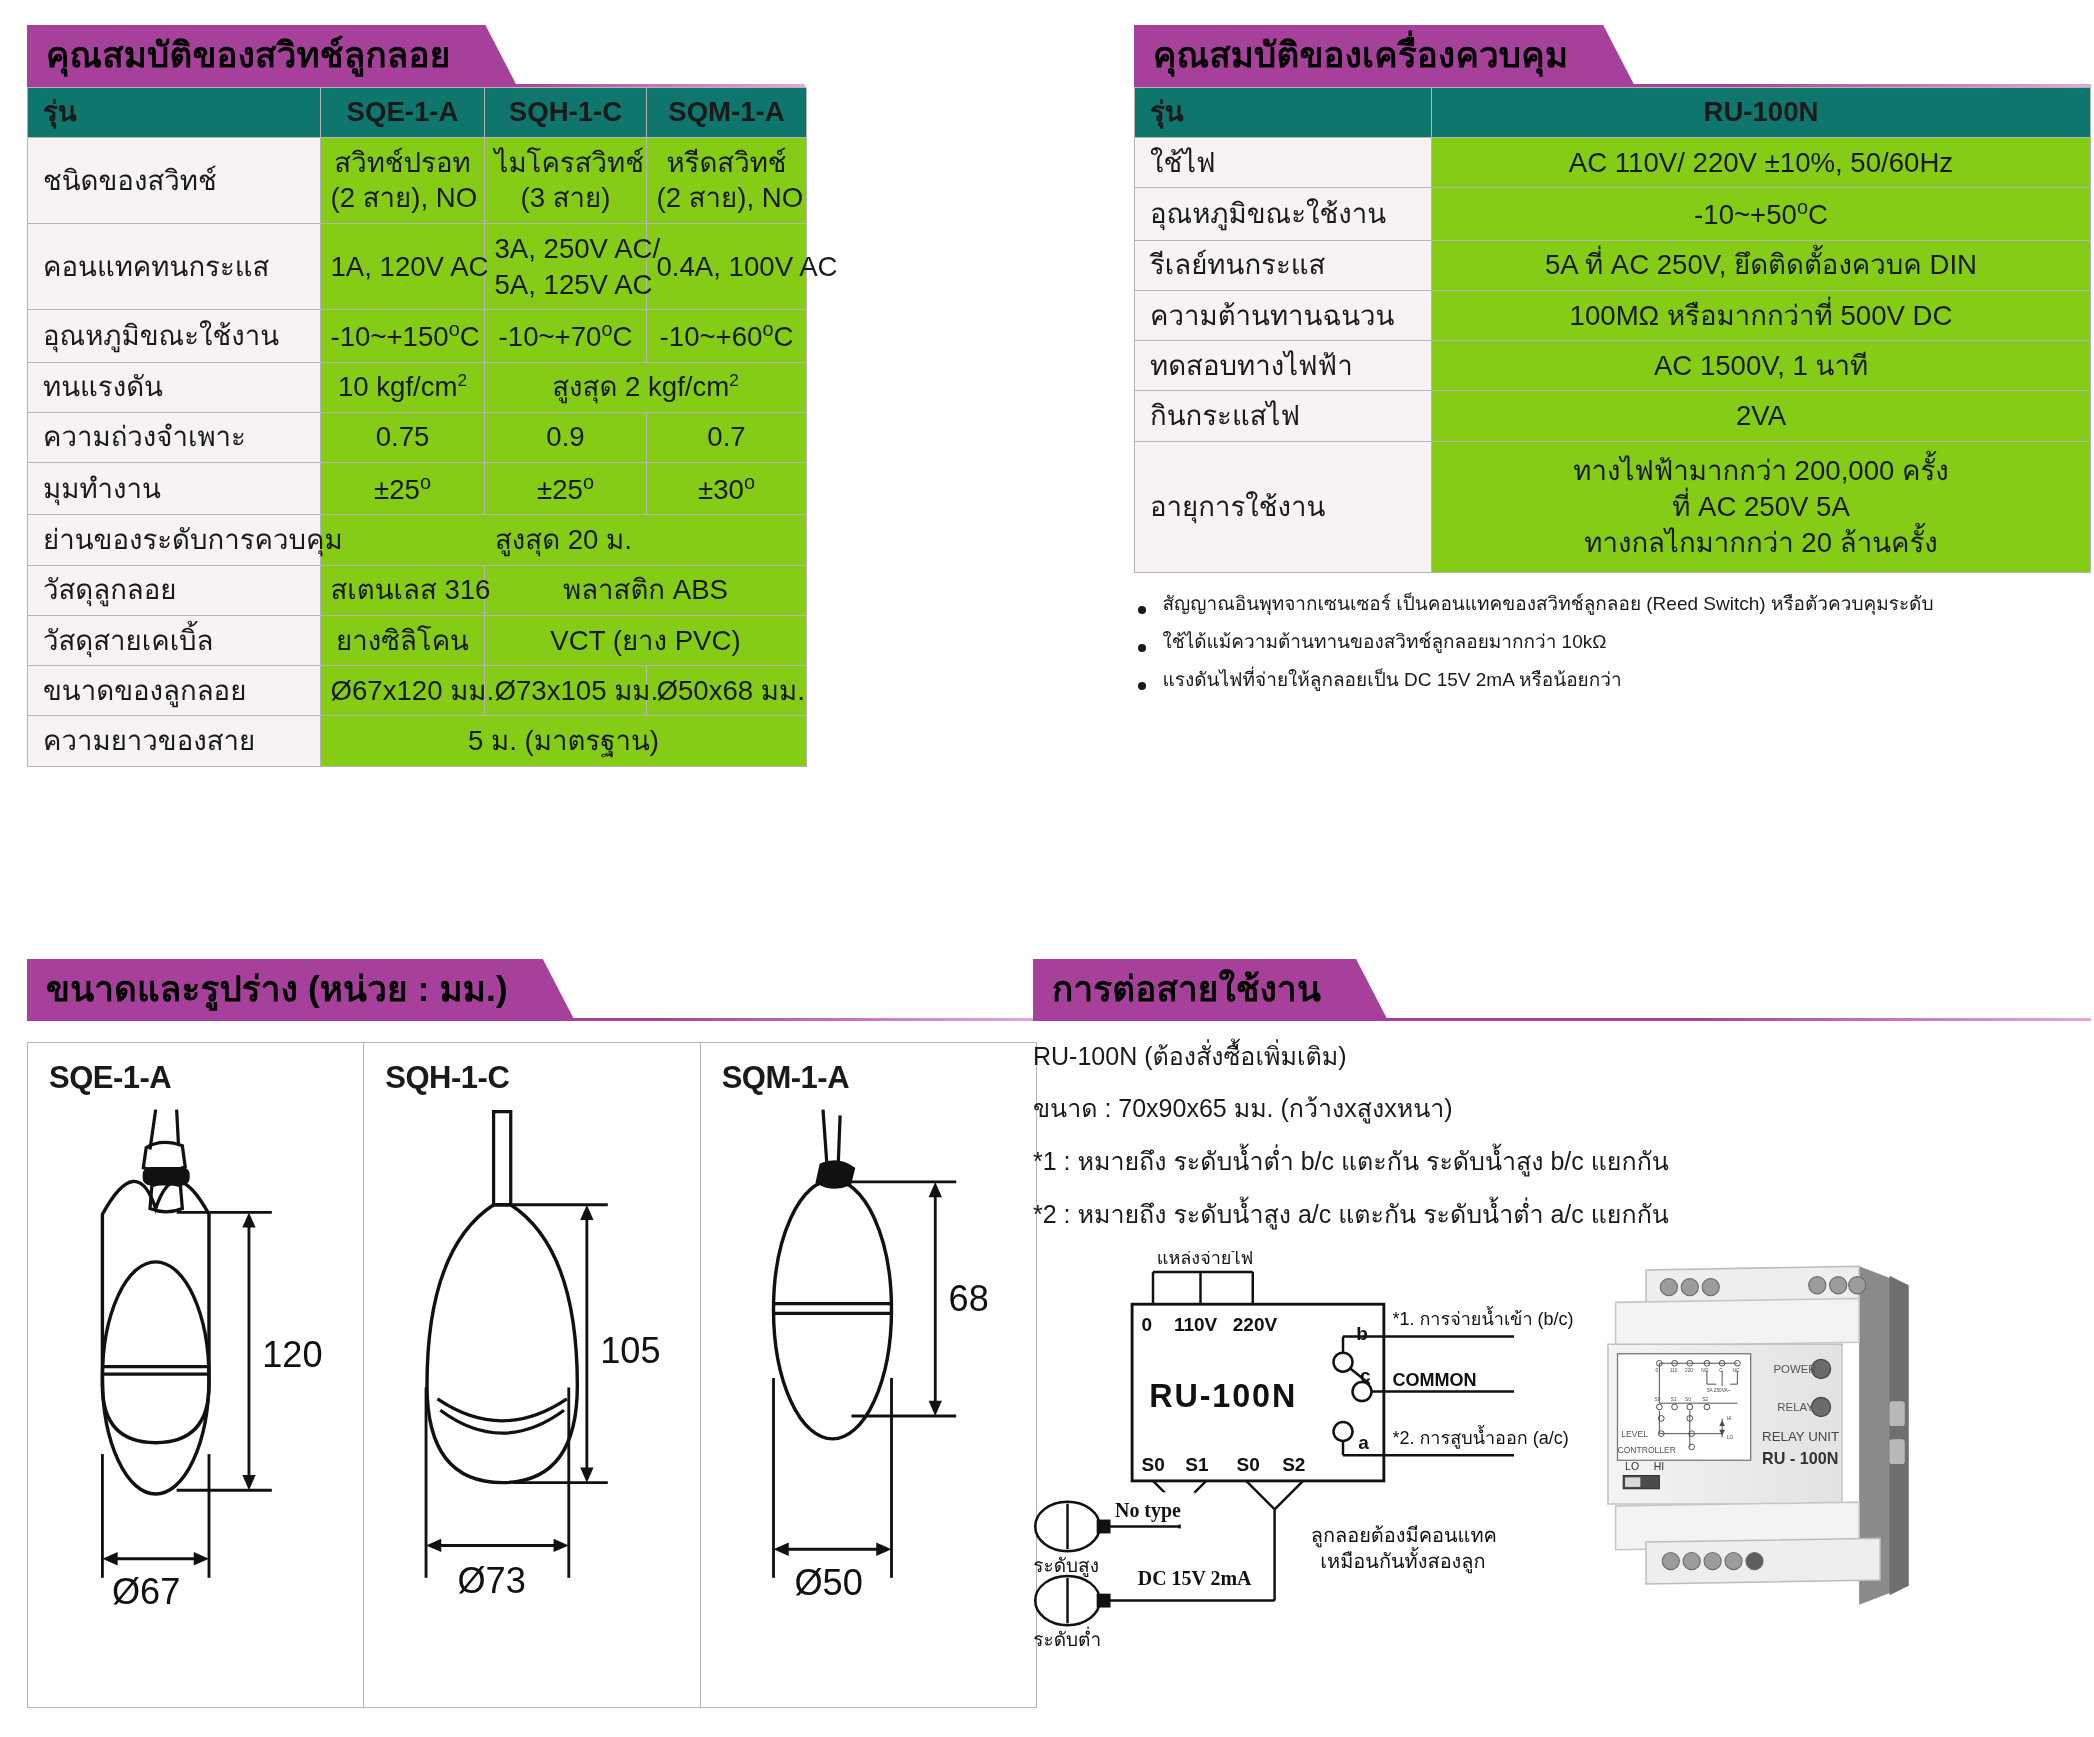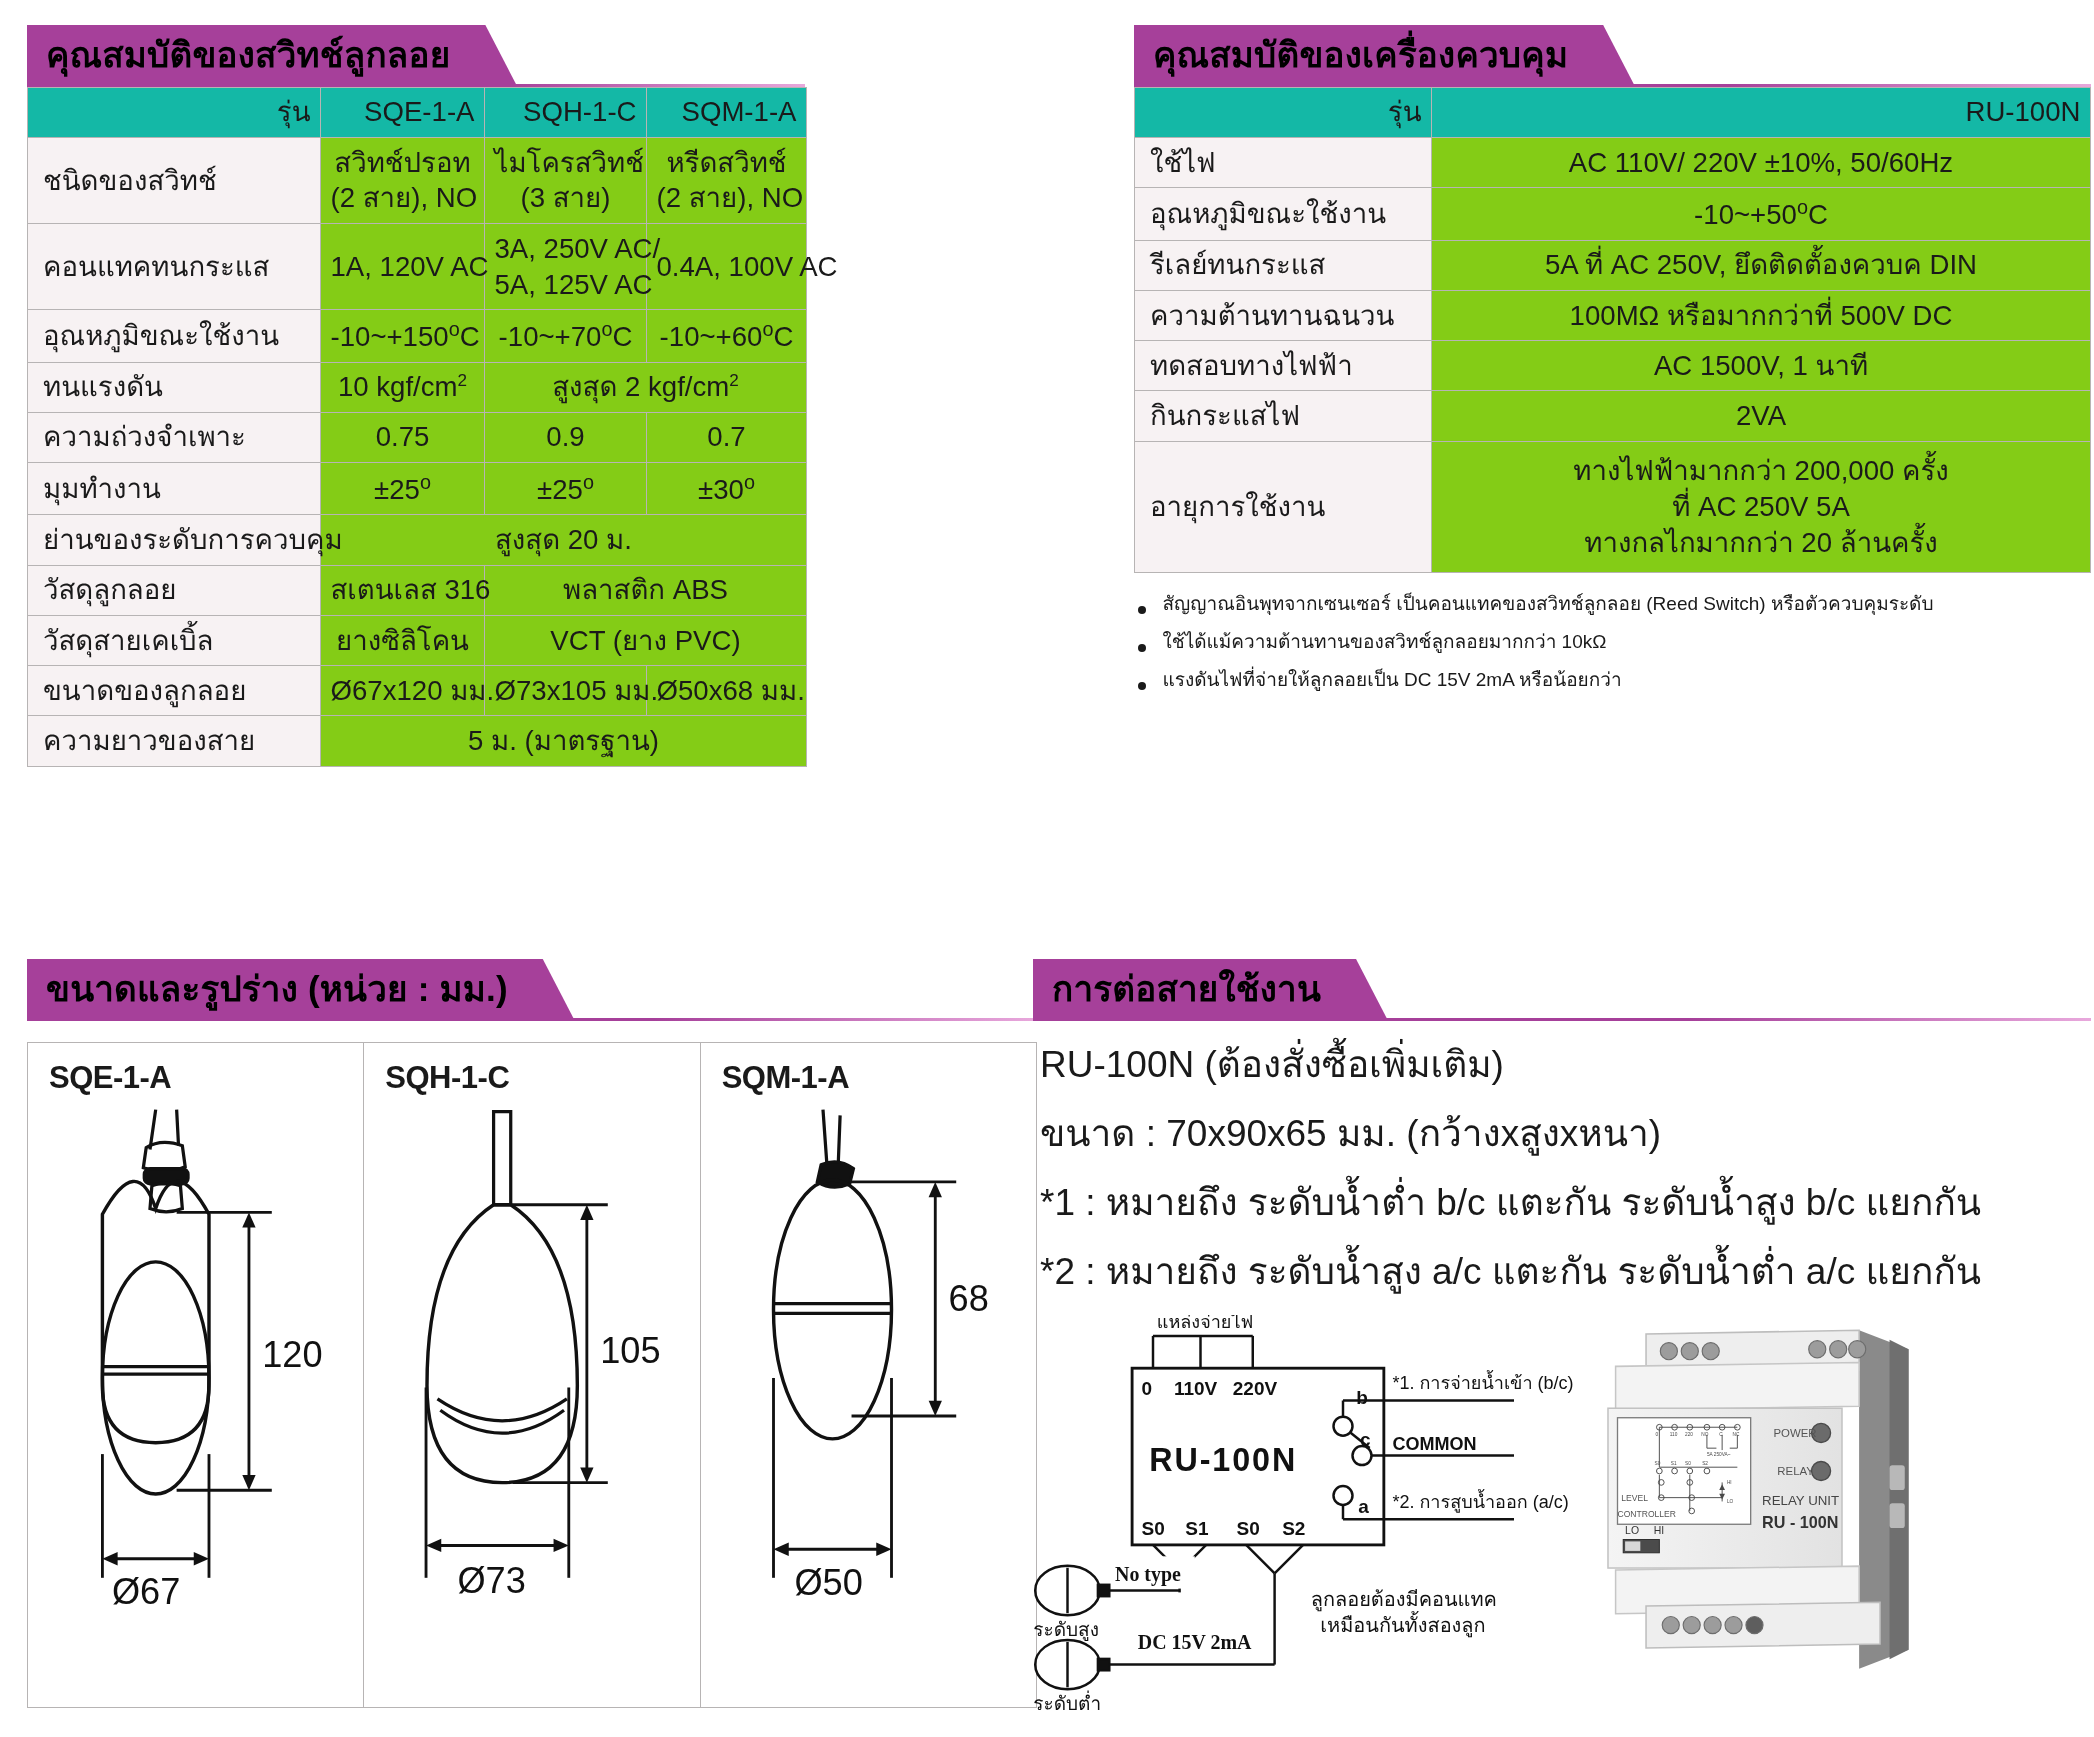--- a/index.html
+++ b/index.html
@@ -51,23 +51,22 @@
     background: #84cc16;
     line-height: 1.3;
     white-space: nowrap;
   }
   table.spec td.lbl {
     text-align: left;
     background: #f7f2f3;
     padding-left: 15px;
   }
   table.spec td.hdr {
-    background: #14b8a6;
-    font-weight: 400;
-    text-align: right;
+    background: #0f766e;
+    font-weight: 700;
   }
   sup.sq { font-size: 0.62em; vertical-align: super; }
   .deg { font-size: 0.72em; vertical-align: super; }
 
   
   ul.notes { list-style: none; margin: 17px 0 0 0; padding: 0; }
   ul.notes li {
     position: relative;
     padding-left: 28.5px;
     font-size: 19px;
@@ -107,22 +106,22 @@
     left: 21px; top: 17px;
     font-size: 31px;
     font-weight: 700;
     letter-spacing: -0.5px;
   }
   .dims-svg { position: absolute; left: 0; top: 59px; width: 100%; height: 590px; }
 
   
   .wiring-lines { margin-top: 19px; }
   .wiring-lines p {
-    margin: 0 0 19px 7px;
-    font-size: 37px;
+    margin: 0 0 19px 0;
+    font-size: 25px;
     line-height: 1.35;
   }
   .wiring-figure {
     position: relative;
     margin-top: 7.6px;
     height: 399px;
   }
   .wiring-svg { position: absolute; left: -3.8px; top: 0; width: 609px; height: 399px; }
   .product-photo { position: absolute; right: -7.6px; top: 0; width: 495px; height: 390px; }
 </style>

